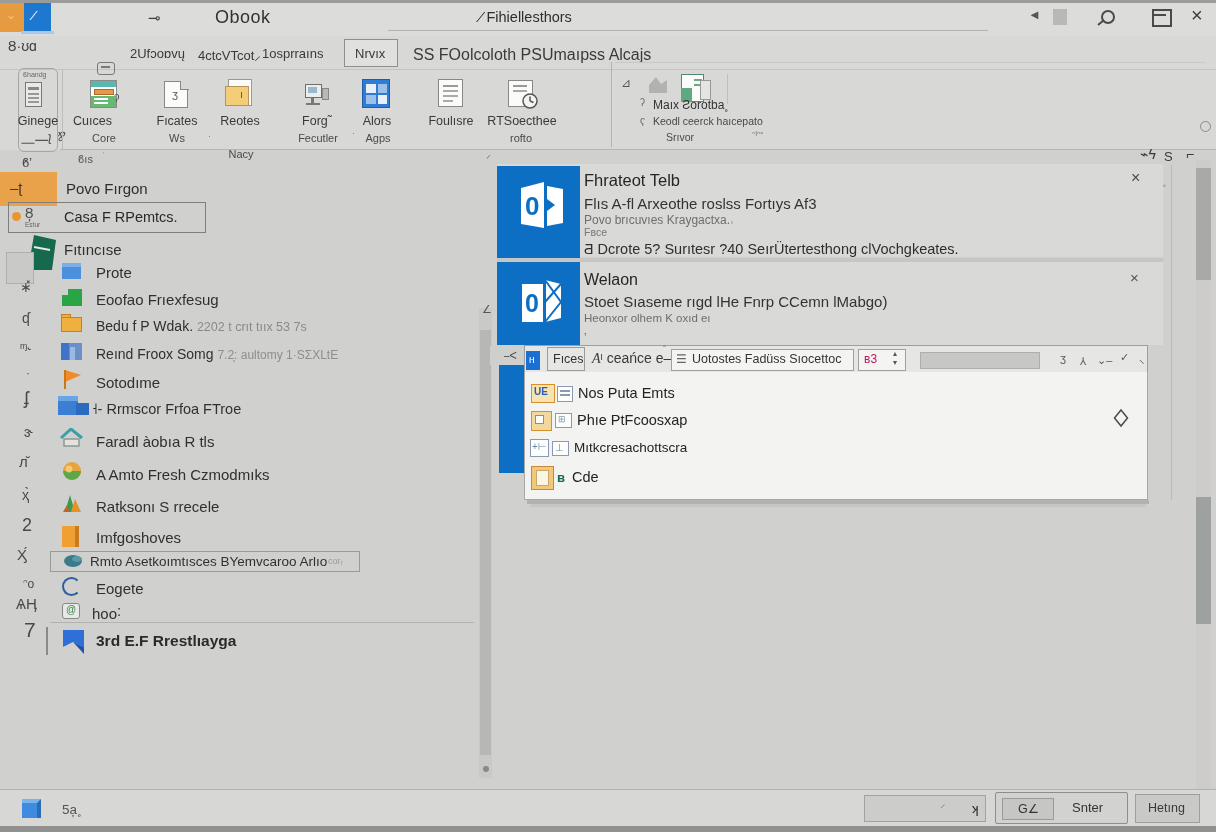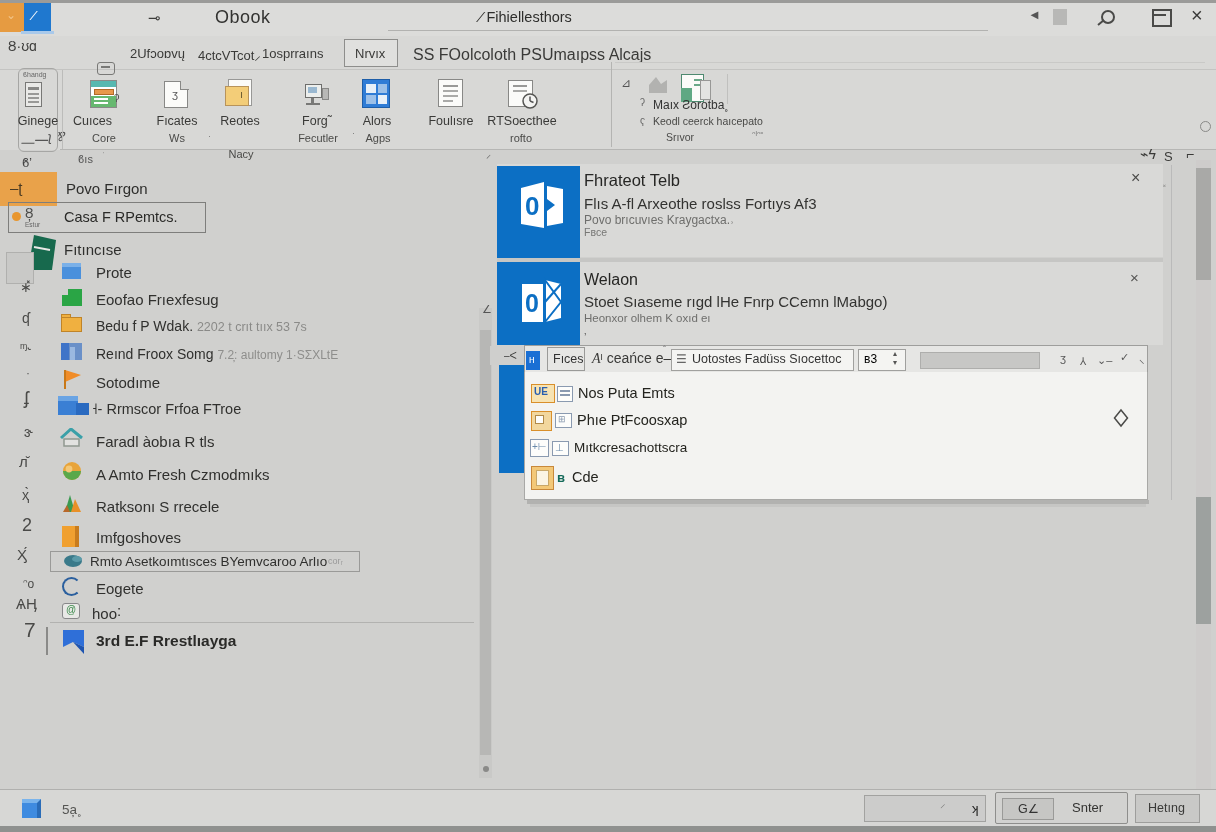--- a/index.html
+++ b/index.html
@@ -250,20 +250,21 @@
 <div class="ab" style="left:497px;top:166px;width:83px;height:92px;background:#0c6fc4;"></div>
 <svg class="ab" style="left:497px;top:166px;" width="83" height="92" viewBox="0 0 83 92">
 <path d="M24 22 L47 16 L47 62 L24 58 Z" fill="#ffffff"></path>
 <path d="M50 20 L66 23 L66 57 L50 60 L50 45 L58 39 L50 33 Z" fill="#ffffff"></path>
 <text x="28" y="49" font-family="Liberation Sans" font-size="26" font-weight="bold" fill="#0c6fc4">0</text>
 </svg>
 <div class="t" style="left:584px;top:171px;font-size:16.5px;font-weight:500;color:#262624;">Fhrateot Telb</div>
 <div class="t" style="left:584px;top:195px;font-size:15px;color:#333331;">Flıs A-fl Arxeothe roslss Fortıys Af3</div>
 <div class="t" style="left:584px;top:213px;font-size:12px;color:#6e6e6c;">Povo brıcuvıes Kraygactxa.˒</div>
 <div class="t" style="left:584px;top:226px;font-size:10.5px;color:#777775;">Fʙce</div>
+<div class="t" style="left:584px;top:241px;font-size:14.5px;color:#2e2e2c;">Ƌ Dcrote 5? Surıtesr ?40 SeırÜtertesthong clVochgkeates.</div>
 <div class="t" style="left:1131px;top:169px;font-size:16px;color:#4a4a48;">×</div>
 
 <div class="ab" style="left:497px;top:258px;width:666px;height:4px;background:#c6c6c4;"></div>
 
 <div class="ab" style="left:497px;top:262px;width:666px;height:83px;background:#d9d9d7;"></div>
 <div class="ab" style="left:497px;top:262px;width:83px;height:83px;background:#0c6fc4;"></div>
 <svg class="ab" style="left:497px;top:262px;" width="83" height="83" viewBox="0 0 83 83">
 <path d="M25 22 L46 22 L46 60 L25 60 Z" fill="#ffffff"></path>
 <path d="M48 18 L64 22 L64 56 L48 60 Z" fill="#ffffff"></path>
 <path d="M48 18 L64 40 L48 60 Z" fill="none" stroke="#0c6fc4" stroke-width="2"></path>
@@ -284,21 +285,21 @@
 <div class="ab" style="left:526px;top:351px;width:14px;height:19px;background:#1a6fd4;"></div>
 <div class="t" style="left:529px;top:354px;font-size:10px;color:#fff;">ʜ</div>
 <div class="ab" style="left:547px;top:347px;width:38px;height:24px;border:1px solid #9a9a98;box-sizing:border-box;"></div>
 <div class="t" style="left:553px;top:352px;font-size:12.5px;color:#333;">Fıces</div>
 <div class="t" style="left:592px;top:350px;font-size:14px;color:#3a3a38;"><span style="font-family:'Liberation Serif',serif;font-style:italic;">A</span>ᶥ ceańce e‒</div>
 <div class="t" style="left:663px;top:344px;font-size:9px;color:#777;">ˆ</div>
 <div class="ab" style="left:671px;top:349px;width:183px;height:22px;background:#f4f4f2;border:1px solid #a0a09e;box-sizing:border-box;"></div>
 <div class="t" style="left:676px;top:352px;font-size:12px;color:#666;">☰</div>
 <div class="t" style="left:692px;top:352px;font-size:12.5px;color:#333;">Uotostes Fadüss Sıocettoc</div>
 <div class="ab" style="left:858px;top:349px;width:48px;height:22px;background:#f4f4f2;border:1px solid #a0a09e;box-sizing:border-box;"></div>
-<div class="t" style="left:864px;top:352px;font-size:12px;color:#000000;">ʙ3</div>
+<div class="t" style="left:864px;top:352px;font-size:12px;color:#be185d;">ʙ3</div>
 <div class="t" style="left:893px;top:349px;font-size:8px;color:#555;">▴<br>▾</div>
 <div class="ab" style="left:920px;top:352px;width:120px;height:17px;background:#c7c7c5;border:1px solid #aeaeac;box-sizing:border-box;"></div>
 <div class="t" style="left:1060px;top:352px;font-size:11px;color:#555;">ʒ</div>
 <div class="t" style="left:1080px;top:353px;font-size:11px;color:#555;">⅄</div>
 <div class="t" style="left:1097px;top:354px;font-size:11px;color:#555;">⌄‒</div>
 <div class="t" style="left:1120px;top:351px;font-size:11px;color:#555;">✓</div>
 <div class="t" style="left:1139px;top:351px;font-size:11px;color:#555;">⸜</div>
 
 <div class="ab" style="left:524px;top:372px;width:624px;height:128px;background:#f3f3f1;border:1px solid #a8a8a6;border-top:none;box-sizing:border-box;"></div>
 <div class="ab" style="left:527px;top:500px;width:622px;height:4px;background:#b2b2b0;"></div>

